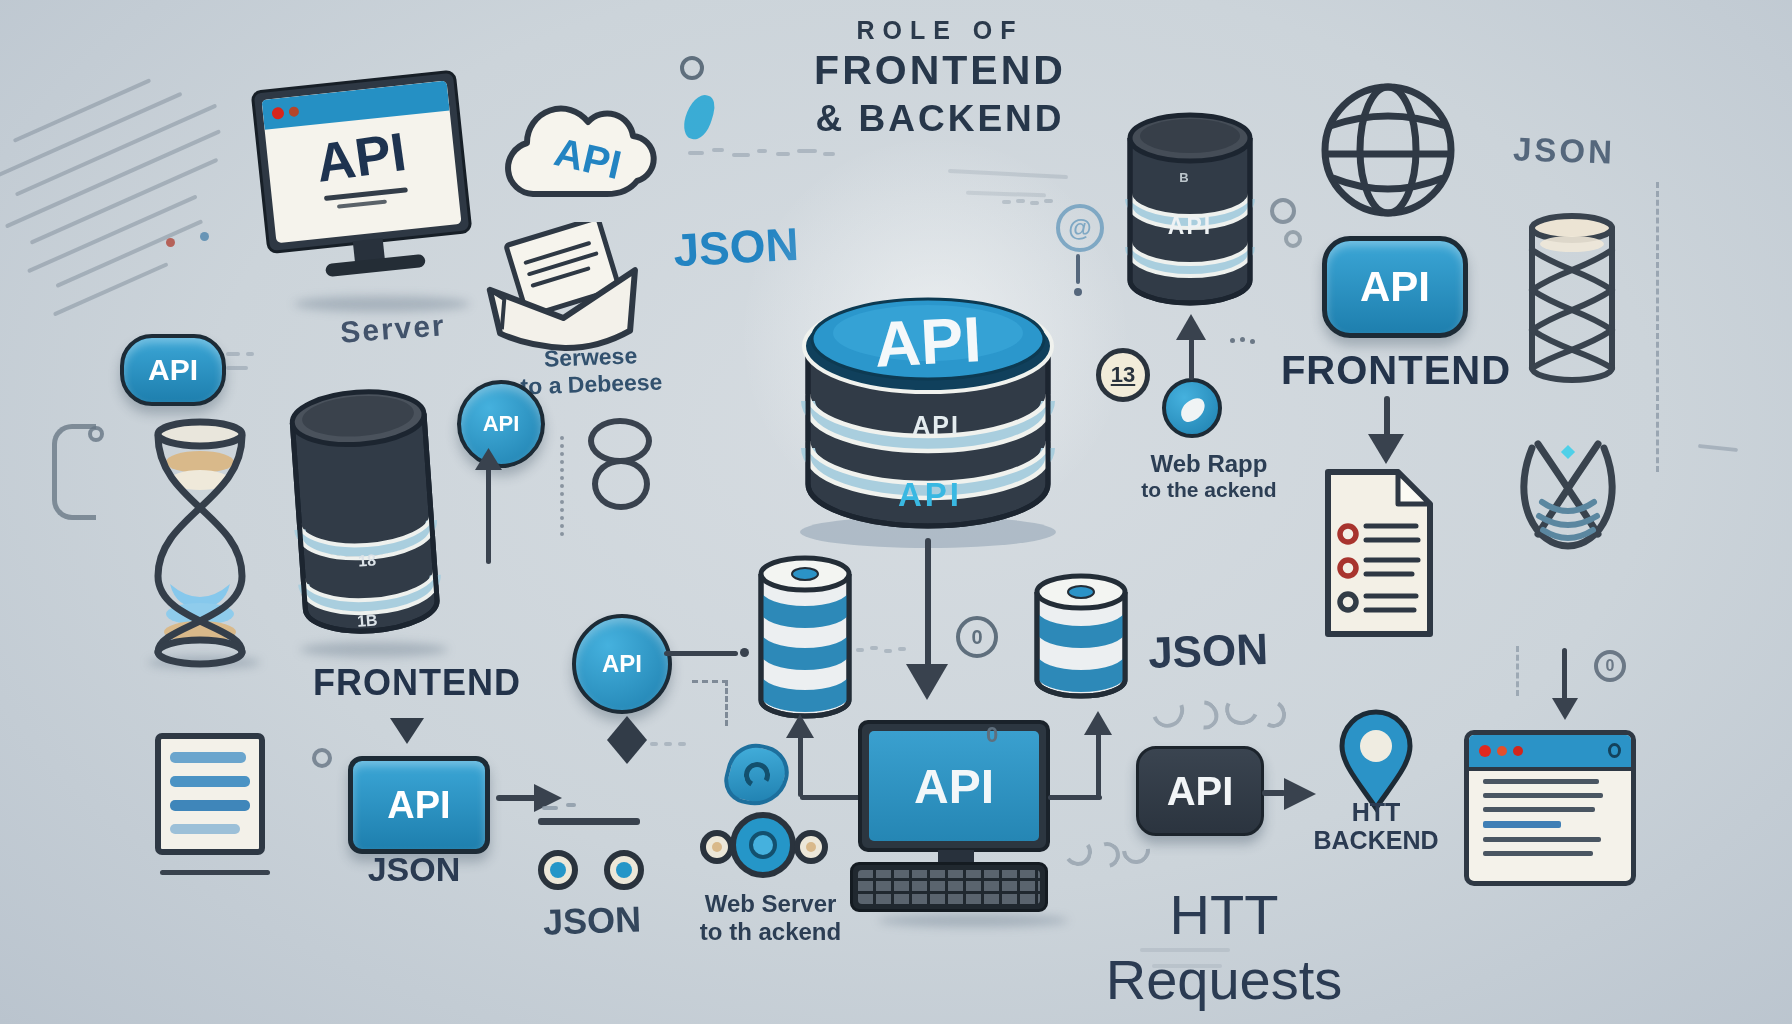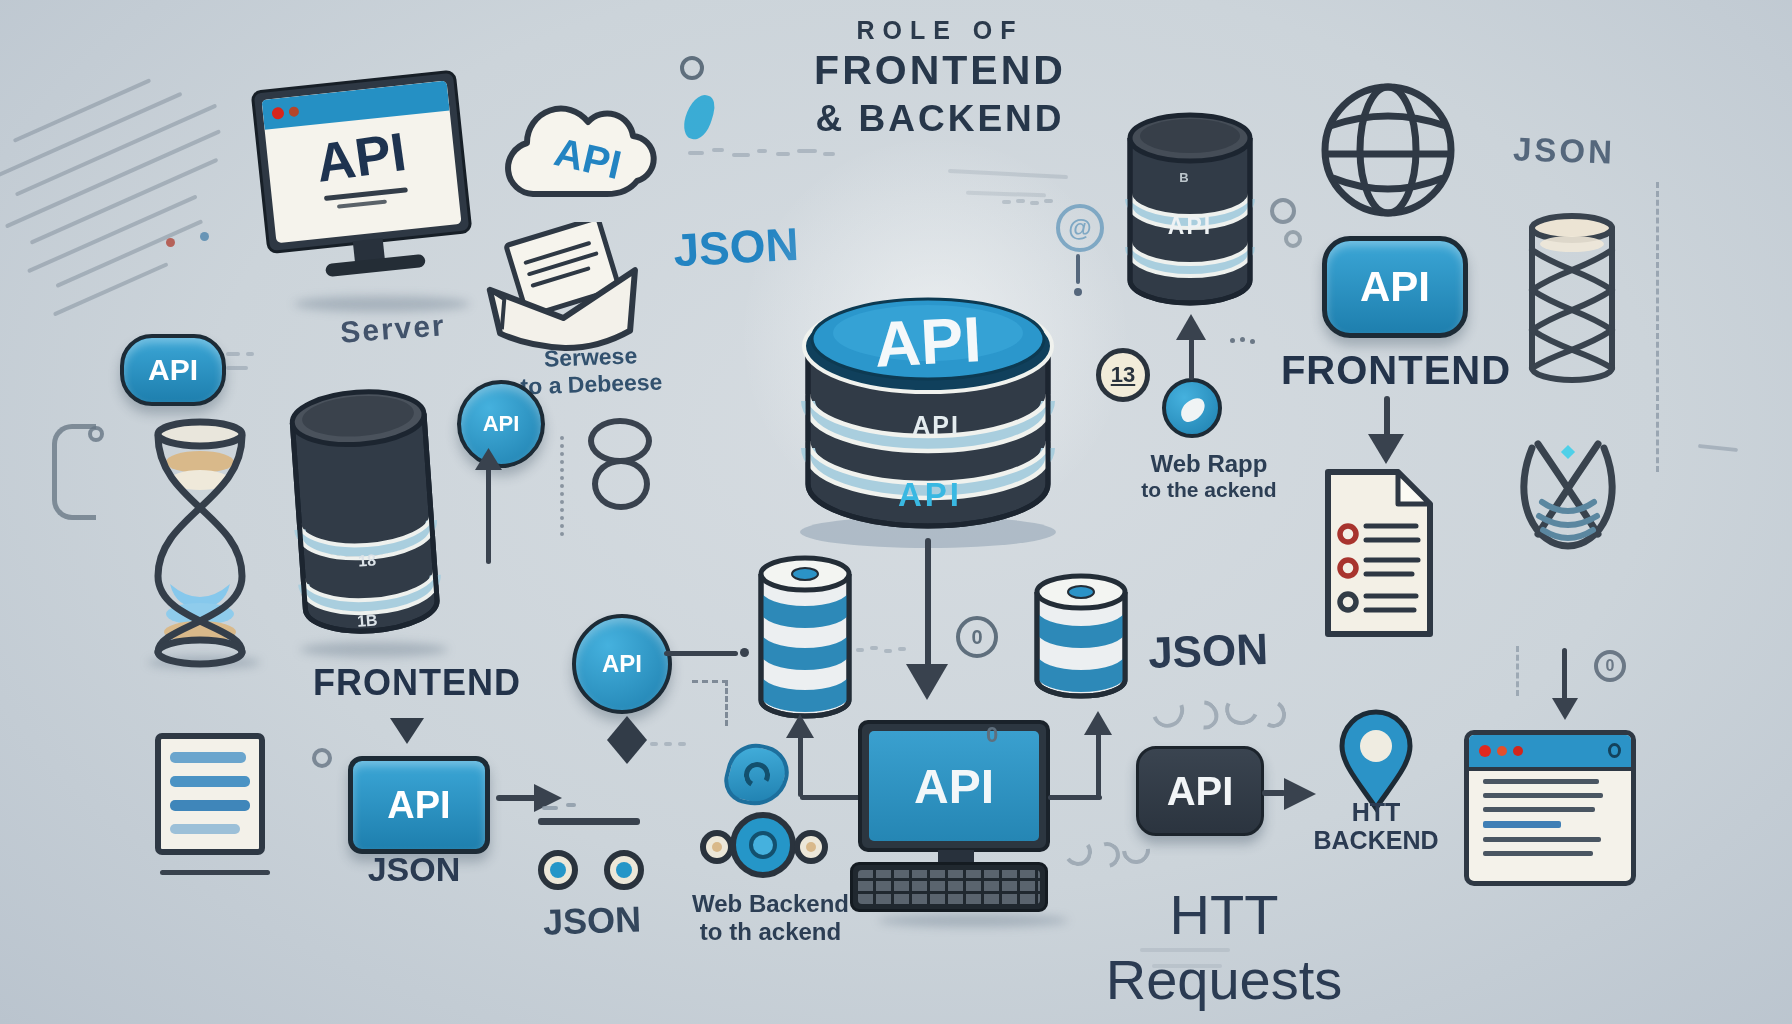--- a/index.html
+++ b/index.html
@@ -256,21 +256,21 @@
     </div>
     <div class="abs" style="left:30px;top:0;width:66px;height:66px;border-radius:50%;border:6px solid #2a333d;background:#2596c8;box-sizing:border-box;">
       <div class="abs" style="left:13px;top:13px;width:28px;height:28px;border-radius:50%;background:#45b1de;border:4px solid #13506e;box-sizing:border-box;"></div>
     </div>
     <div class="abs" style="left:94px;top:18px;width:34px;height:34px;border-radius:50%;border:6px solid #2a333d;background:#ece7d8;box-sizing:border-box;">
       <div class="abs" style="left:6px;top:6px;width:10px;height:10px;border-radius:50%;background:#d9b98a;"></div>
     </div>
   </div>
 
   <div class="abs ctr" style="left:668px;top:890px;width:205px;">
-    <div class="txt" style="font-size:24px;font-weight:700;color:#2c3e54;">Web Backend</div>
+    <div class="txt" style="font-size:24px;font-weight:700;color:#2c3e54;">Web Server</div>
     <div class="txt" style="font-size:24px;font-weight:700;color:#2c3e54;">to th ackend</div>
   </div>
 
   <svg class="abs" style="left:756px;top:554px;" width="98" height="170" viewBox="0 0 98 170">
     <path d="M5 20 V146 a44 16 0 0 0 88 0 V20" fill="#eceff1" stroke="#232d37" stroke-width="5"></path>
     <path d="M5 58 a44 16 0 0 0 88 0 l0 -22 a44 16 0 0 1 -88 0 z" fill="#2d89b8"></path>
     <path d="M5 100 a44 16 0 0 0 88 0 l0 -22 a44 16 0 0 1 -88 0 z" fill="#2d89b8"></path>
     <path d="M5 142 a44 16 0 0 0 88 0 l0 -22 a44 16 0 0 1 -88 0 z" fill="#2d89b8"></path>
     <path d="M5 20 V146 a44 16 0 0 0 88 0 V20" fill="none" stroke="#232d37" stroke-width="5"></path>
     <ellipse cx="49" cy="20" rx="44" ry="16" fill="#f3f5f2" stroke="#232d37" stroke-width="5"></ellipse>

